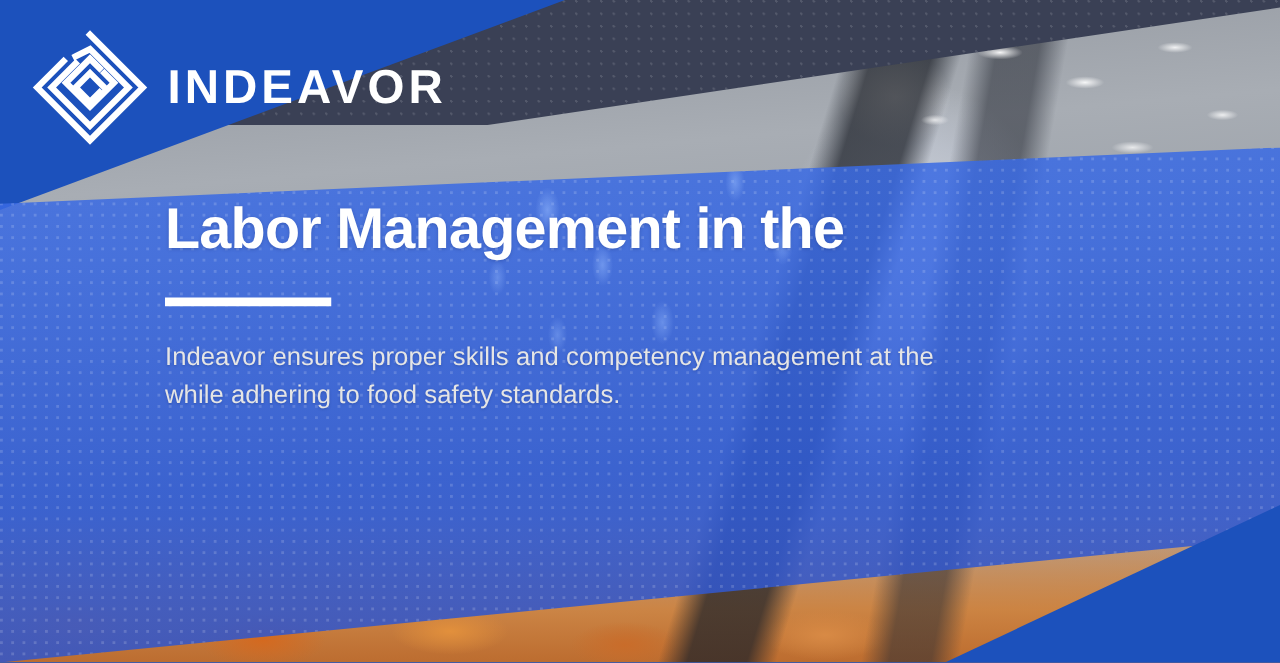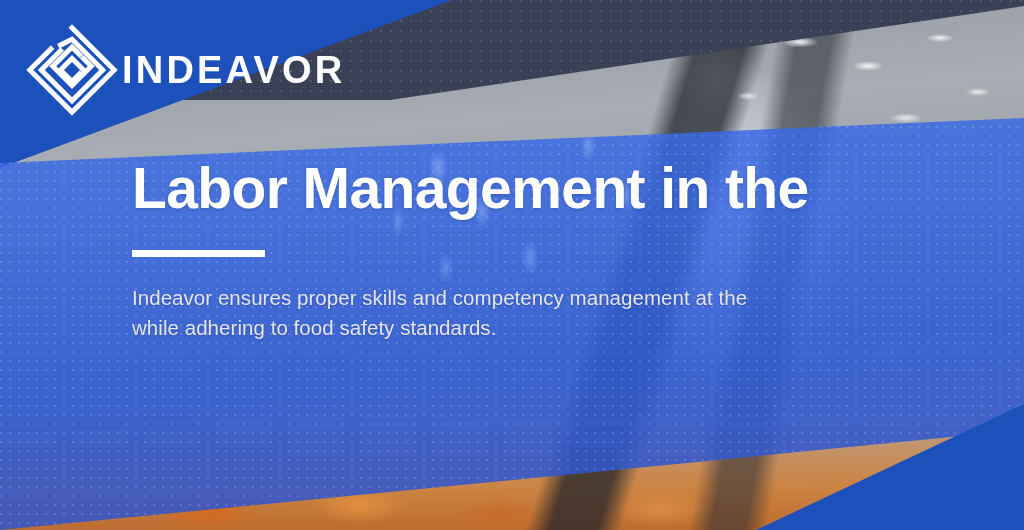--- a/index.html
+++ b/index.html
@@ -103,21 +103,21 @@
   
   .blue-wedge-bottom {
     position:absolute; inset:0;
     background:#1C51BC;
     clip-path: polygon(1024px 404px, 1024px 530px, 756px 530px);
   }
 
   
   .logo-lockup {
     position:absolute; left:24px; top:22px;
-    display:flex; align-items:center; gap:2px;
+    display:flex; align-items:center; gap:14px;
     z-index:20;
     text-align:right;
   }
   .logo-mark { width:96px; height:96px; display:block; }
   .logo-word {
     color:#ffffff;
     font-size:38px;
     font-weight:700;
     letter-spacing:3.2px;
     line-height:1;
@@ -125,21 +125,21 @@
   }
 
   
   .content {
     position:absolute; left:132px; top:158px;
     width:790px;
     z-index:20;
   }
   .headline {
     color:#ffffff;
-    font-size:57px;
+    font-size:46px;
     font-weight:700;
     line-height:1.08;
     letter-spacing:-0.6px;
     text-shadow:0 1px 3px rgba(20,40,100,.28);
   }
   .headline .line { display:block; white-space:nowrap; }
 
   .rule {
     width:133px; height:7px;
     background:#ffffff;

